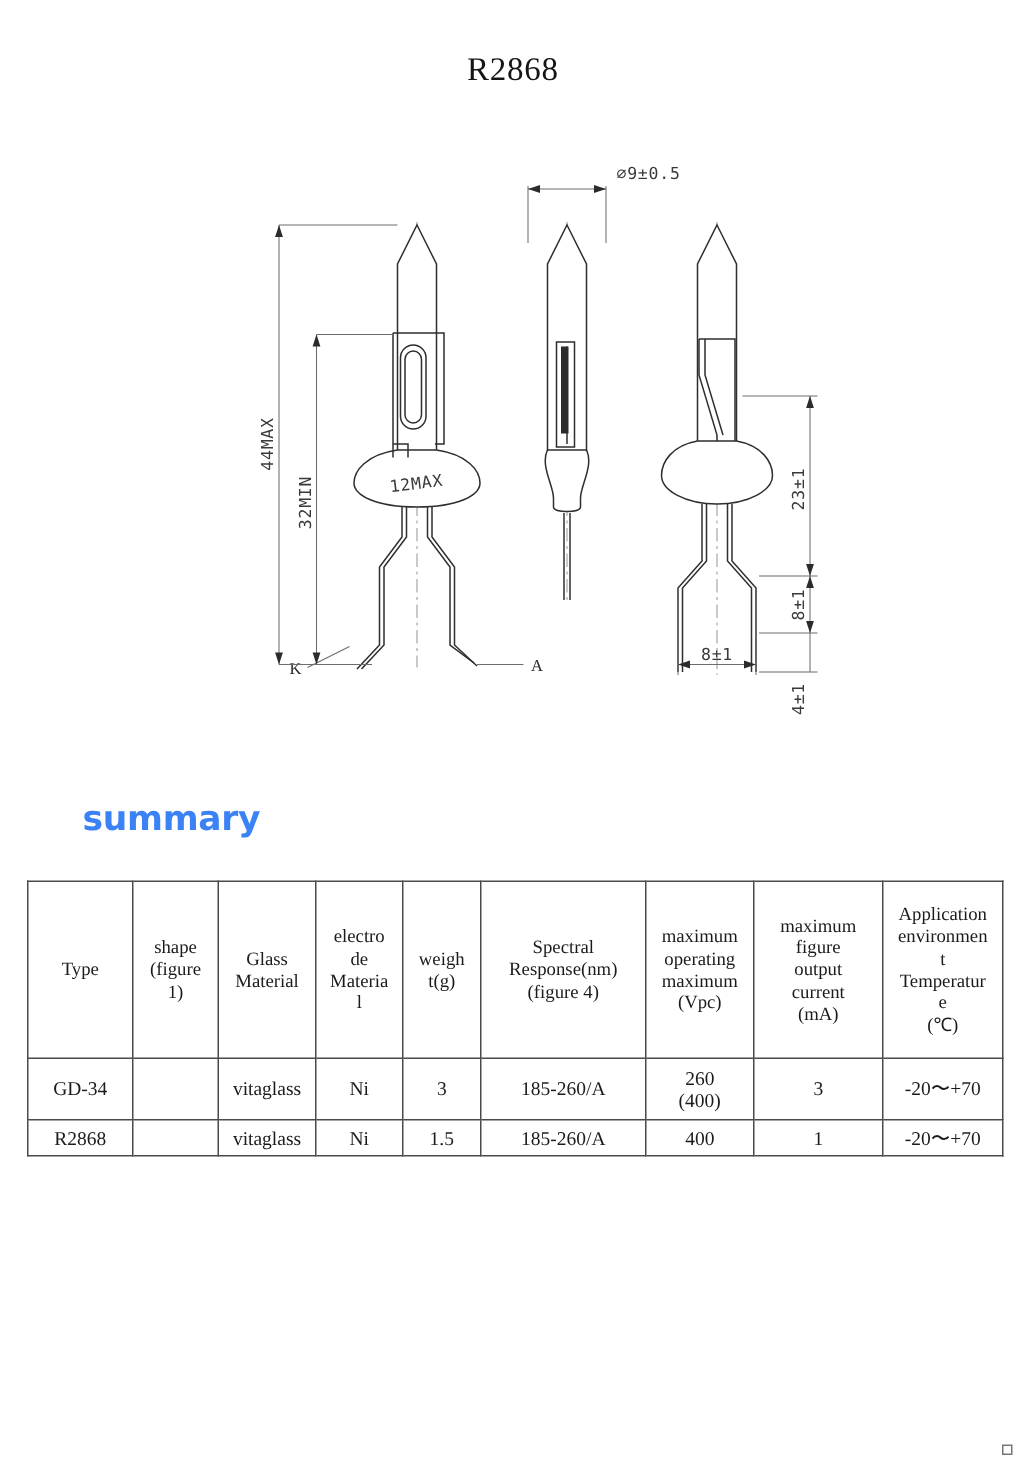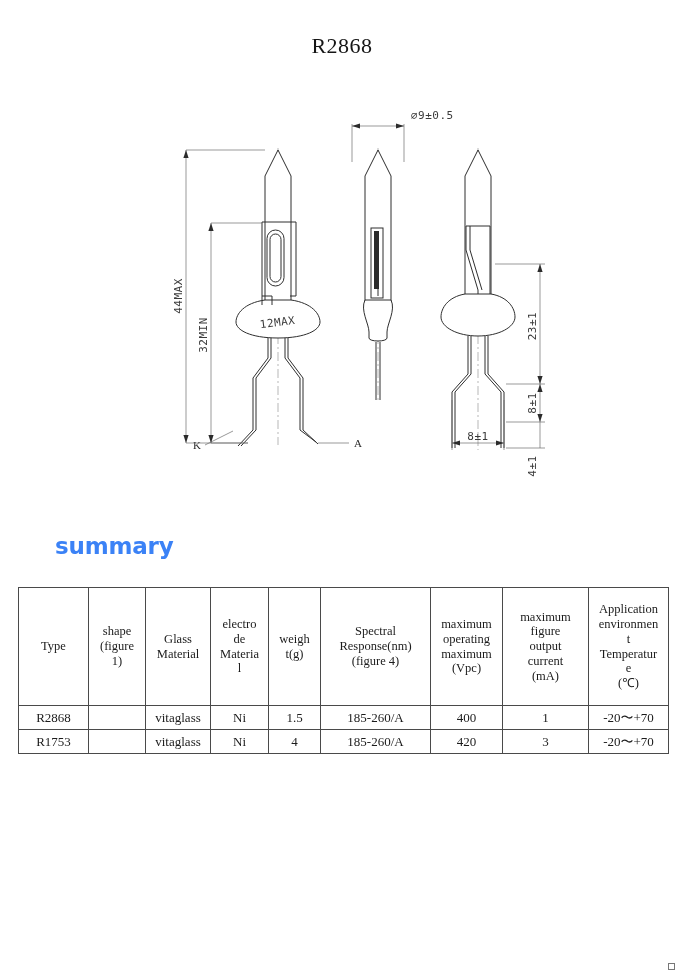--- a/index.html
+++ b/index.html
@@ -336,43 +336,44 @@
             <span class="cell-multi">Application</span>
             <span class="cell-multi">environmen</span>
             <span class="cell-multi">t</span>
             <span class="cell-multi">Temperatur</span>
             <span class="cell-multi">e</span>
             <span class="cell-multi">(℃)</span>
           </th>
         </tr>
     </thead>
     <tbody id="body-rows">
+        <tr class="r-tall">
+          <td>GD-34</td>
+          <td></td>
+          <td>vitaglass</td>
+          <td>Ni</td>
+          <td>3</td>
+          <td>185-260/A</td>
+          <td>
+            <span class="cell-multi">260</span>
+            <span class="cell-multi">(400)</span>
+          </td>
+          <td>3</td>
+          <td>-20〜+70</td>
+        </tr>
         <tr class="r-short">
           <td>R2868</td>
           <td></td>
           <td>vitaglass</td>
           <td>Ni</td>
           <td>1.5</td>
           <td>185-260/A</td>
           <td>
             <span class="cell-multi">400</span>
           </td>
           <td>1</td>
           <td>-20〜+70</td>
         </tr>
-        <tr class="r-short">
-          <td>R1753</td>
-          <td></td>
-          <td>vitaglass</td>
-          <td>Ni</td>
-          <td>4</td>
-          <td>185-260/A</td>
-          <td>
-            <span class="cell-multi">420</span>
-          </td>
-          <td>3</td>
-          <td>-20〜+70</td>
-        </tr>
       </tbody>
   </table>
 </div>
 
 <div id="corner-mark"></div>
 
 </body></html>

